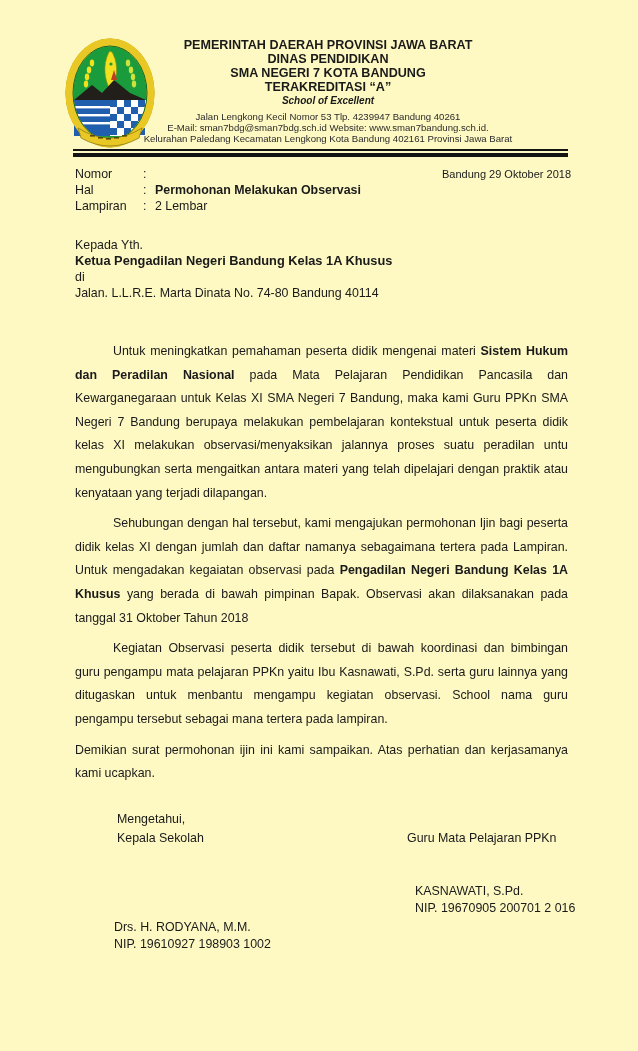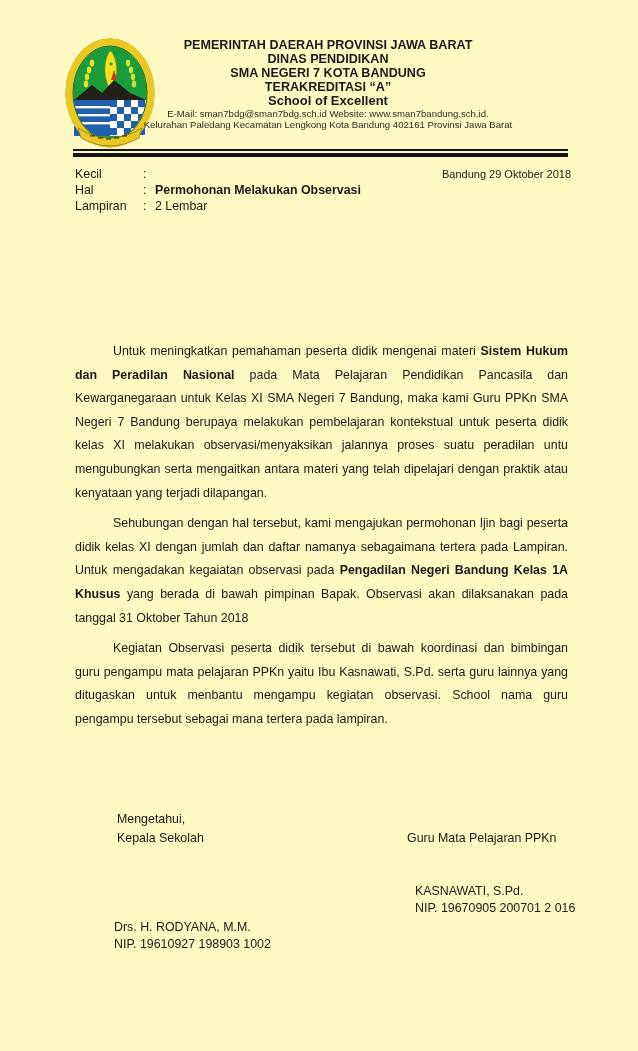--- a/index.html
+++ b/index.html
@@ -9,21 +9,21 @@
     background:#fef9c3;
     font-family:"Liberation Sans",sans-serif;
     color:#1a1a1a;
     margin:0 auto;
     overflow:hidden;
   }
   
   .logo{position:absolute;left:62px;top:36px;width:96px;height:114px;}
   .head-text{position:absolute;left:78px;top:38px;width:500px;text-align:center;line-height:14px;}
   .head-line{font-weight:bold;font-size:12.6px;}
-  .head-motto{font-weight:bold;font-size:13px;}
+  .head-motto{font-weight:bold;font-style:italic;font-size:10px;}
   .head-addr{font-size:9.6px;line-height:11px;color:#2b2b2b;}
   .head-addr.first{margin-top:3px;}
   .rule{position:absolute;left:73px;top:149px;width:495px;height:2px;
         border-top:2px solid #141414;border-bottom:4px solid #141414;}
   
   .meta{position:absolute;left:75px;top:166px;width:496px;font-size:12.4px;line-height:16px;}
   .meta-row{display:flex;}
   .meta-label{width:68px;flex:none;}
   .meta-colon{width:12px;flex:none;}
   .meta-value.bold{font-weight:bold;}
@@ -113,55 +113,63 @@
         </g>
       </svg>
     </div>
 
     <div class="head-text">
       <div class="head-line">PEMERINTAH DAERAH PROVINSI JAWA BARAT</div>
       <div class="head-line">DINAS PENDIDIKAN</div>
       <div class="head-line">SMA NEGERI 7 KOTA BANDUNG</div>
       <div class="head-line">TERAKREDITASI “A”</div>
       <div class="head-motto">School of Excellent</div>
+      <div class="head-addr first">Jalan Lengkong Kecil Nomor 53 Tlp. 4239947 Bandung 40261</div>
       <div class="head-addr">E-Mail: sman7bdg@sman7bdg.sch.id   Website:  www.sman7bandung.sch.id.</div>
       <div class="head-addr">Kelurahan Paledang Kecamatan  Lengkong Kota  Bandung 402161 Provinsi Jawa Barat</div>
     </div>
 
     <div class="rule"></div>
   </header>
 
   <section class="meta">
     <div class="dateline">Bandung 29 Oktober 2018</div>
     <div class="meta-row">
-      <span class="meta-label">Kecil</span>
+      <span class="meta-label">Nomor</span>
       <span class="meta-colon">:</span>
       <span class="meta-value"></span>
     </div>
     <div class="meta-row">
       <span class="meta-label">Hal</span>
       <span class="meta-colon">:</span>
       <span class="meta-value bold">Permohonan Melakukan Observasi</span>
     </div>
     <div class="meta-row">
       <span class="meta-label">Lampiran</span>
       <span class="meta-colon">:</span>
       <span class="meta-value">2 Lembar</span>
     </div>
   </section>
 
+  <section class="recipient">
+    <div>Kepada Yth.</div>
+    <div class="bold">Ketua Pengadilan Negeri Bandung Kelas 1A Khusus</div>
+    <div>di</div>
+    <div>Jalan. L.L.R.E. Marta Dinata No. 74-80 Bandung 40114</div>
+  </section>
 
   <section class="body-text">
 
     <p class="para indent"><span>Untuk meningkatkan pemahaman peserta didik mengenai materi </span><span class="b">Sistem Hukum dan Peradilan Nasional</span><span> pada Mata Pelajaran Pendidikan Pancasila dan Kewarganegaraan untuk Kelas XI SMA Negeri 7 Bandung, maka kami Guru PPKn SMA Negeri 7 Bandung berupaya melakukan pembelajaran kontekstual untuk peserta didik kelas XI melakukan observasi/menyaksikan jalannya proses suatu peradilan untu mengubungkan serta mengaitkan antara materi yang telah dipelajari dengan praktik atau kenyataan yang terjadi dilapangan.</span></p>
 
     <p class="para indent"><span>Sehubungan dengan hal tersebut, kami mengajukan permohonan  Ijin bagi peserta didik kelas XI dengan jumlah dan daftar namanya sebagaimana tertera pada   Lampiran. Untuk mengadakan kegaiatan observasi pada </span><span class="b">Pengadilan Negeri Bandung  Kelas 1A Khusus</span><span> yang berada di bawah pimpinan Bapak. Observasi akan dilaksanakan pada tanggal 31 Oktober  Tahun 2018</span></p>
 
     <p class="para indent"><span>Kegiatan Observasi peserta didik tersebut di bawah koordinasi dan bimbingan guru pengampu mata pelajaran PPKn yaitu Ibu Kasnawati, S.Pd. serta guru lainnya yang  ditugaskan untuk menbantu mengampu kegiatan observasi.  School nama guru pengampu tersebut sebagai mana tertera pada lampiran.</span></p>
 
+    <p class="para"><span>Demikian surat permohonan  ijin ini kami sampaikan. Atas perhatian dan kerjasamanya kami ucapkan.</span></p>
   </section>
 
   <section>
     <div class="sig sig-head-left">
       <div>Mengetahui,</div>
       <div>Kepala Sekolah</div>
     </div>
     <div class="sig sig-head-right">
       <div>Guru Mata Pelajaran PPKn</div>
     </div>

